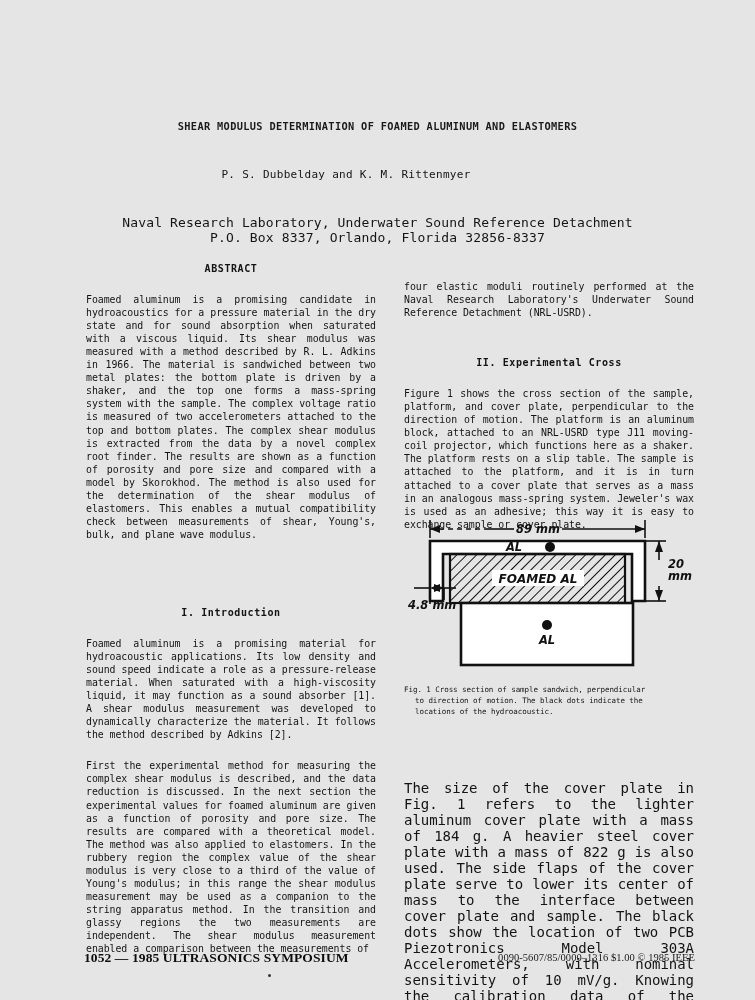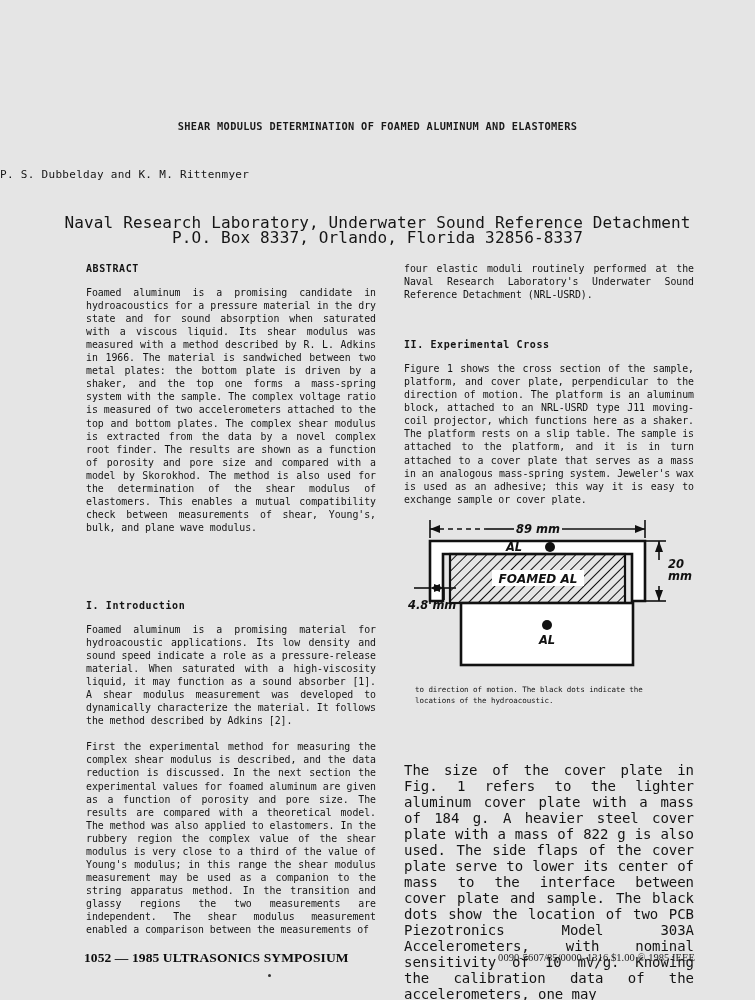--- a/index.html
+++ b/index.html
@@ -31,59 +31,60 @@
     font-size: 10.3px;
     letter-spacing: 0.35px;
     font-weight: 700;
     color: #1a1a1a;
   }
   .authors {
     position: absolute;
     top: 168px;
     left: 0;
     width: 692px;
-    text-align: left;
+    text-align: center;
     font-size: 11px;
     letter-spacing: 0.3px;
     color: #151515;
   }
   .affil {
     position: absolute;
     top: 215px;
     left: 0;
     width: 755px;
     text-align: center;
-    font-size: 16px;
+    font-size: 13px;
     line-height: 15px;
     letter-spacing: 0.15px;
     color: #151515;
   }
 
   
   .col {
     position: absolute;
     top: 262px;
     width: 290px;
     font-size: 9.9px;
     line-height: 13.05px;
     letter-spacing: -0.05px;
     color: #131313;
   }
   .col-left  { left: 86px; }
   .col-right { left: 404px; }
 
   .sec-head {
+    text-align: center;
     font-weight: 700;
     letter-spacing: 0.6px;
     margin: 0 0 11px 0;
     font-size: 10px;
   }
 
   p.body {
-    margin: 0 0 13px 0;
+    margin: 18px 0 13px 0;
     text-align: justify;
     text-justify: inter-word;
     white-space: normal;
   }
   p.body:last-child { margin-bottom: 0; }
 
   .spacer-lg { height: 52px; }
   .spacer-md { height: 24px; }
 
   
@@ -235,20 +236,21 @@
         <line x1="255" y1="78" x2="255" y2="93"></line>
       </g>
       <polygon points="255,33 251,44 259,44" fill="#111"></polygon>
       <polygon points="255,93 251,82 259,82" fill="#111"></polygon>
       <text x="264" y="60" font-family="DejaVu Sans, sans-serif" font-size="11.5" font-weight="700" fill="#111">20</text>
       <text x="264" y="72" font-family="DejaVu Sans, sans-serif" font-size="11.5" font-weight="700" fill="#111">mm</text>
     </svg>
   </div>
 
   <div class="fig-caption">
+    <span class="l1">Fig. 1  Cross section of sample sandwich, perpendicular</span>
     <span class="l2">to direction of motion.  The black dots indicate the</span>
     <span class="l3">locations of the hydroacoustic.</span>
   </div>
 
   <div class="col-right-bottom">
     <p class="body">The size of the cover plate in Fig. 1 refers to the lighter aluminum cover plate with a mass of 184 g.  A heavier steel cover plate with a mass of 822 g is also used.  The side flaps of the cover plate serve to lower its center of mass to the interface between cover plate and sample.  The black dots show the location of two PCB Piezotronics Model 303A Accelerometers, with nominal sensitivity of 10 mV/g.  Knowing the calibration data of the accelerometers, one may</p>
   </div>
 
   <div class="footer">
     <div class="footer-left">1052 — 1985 ULTRASONICS SYMPOSIUM</div>

